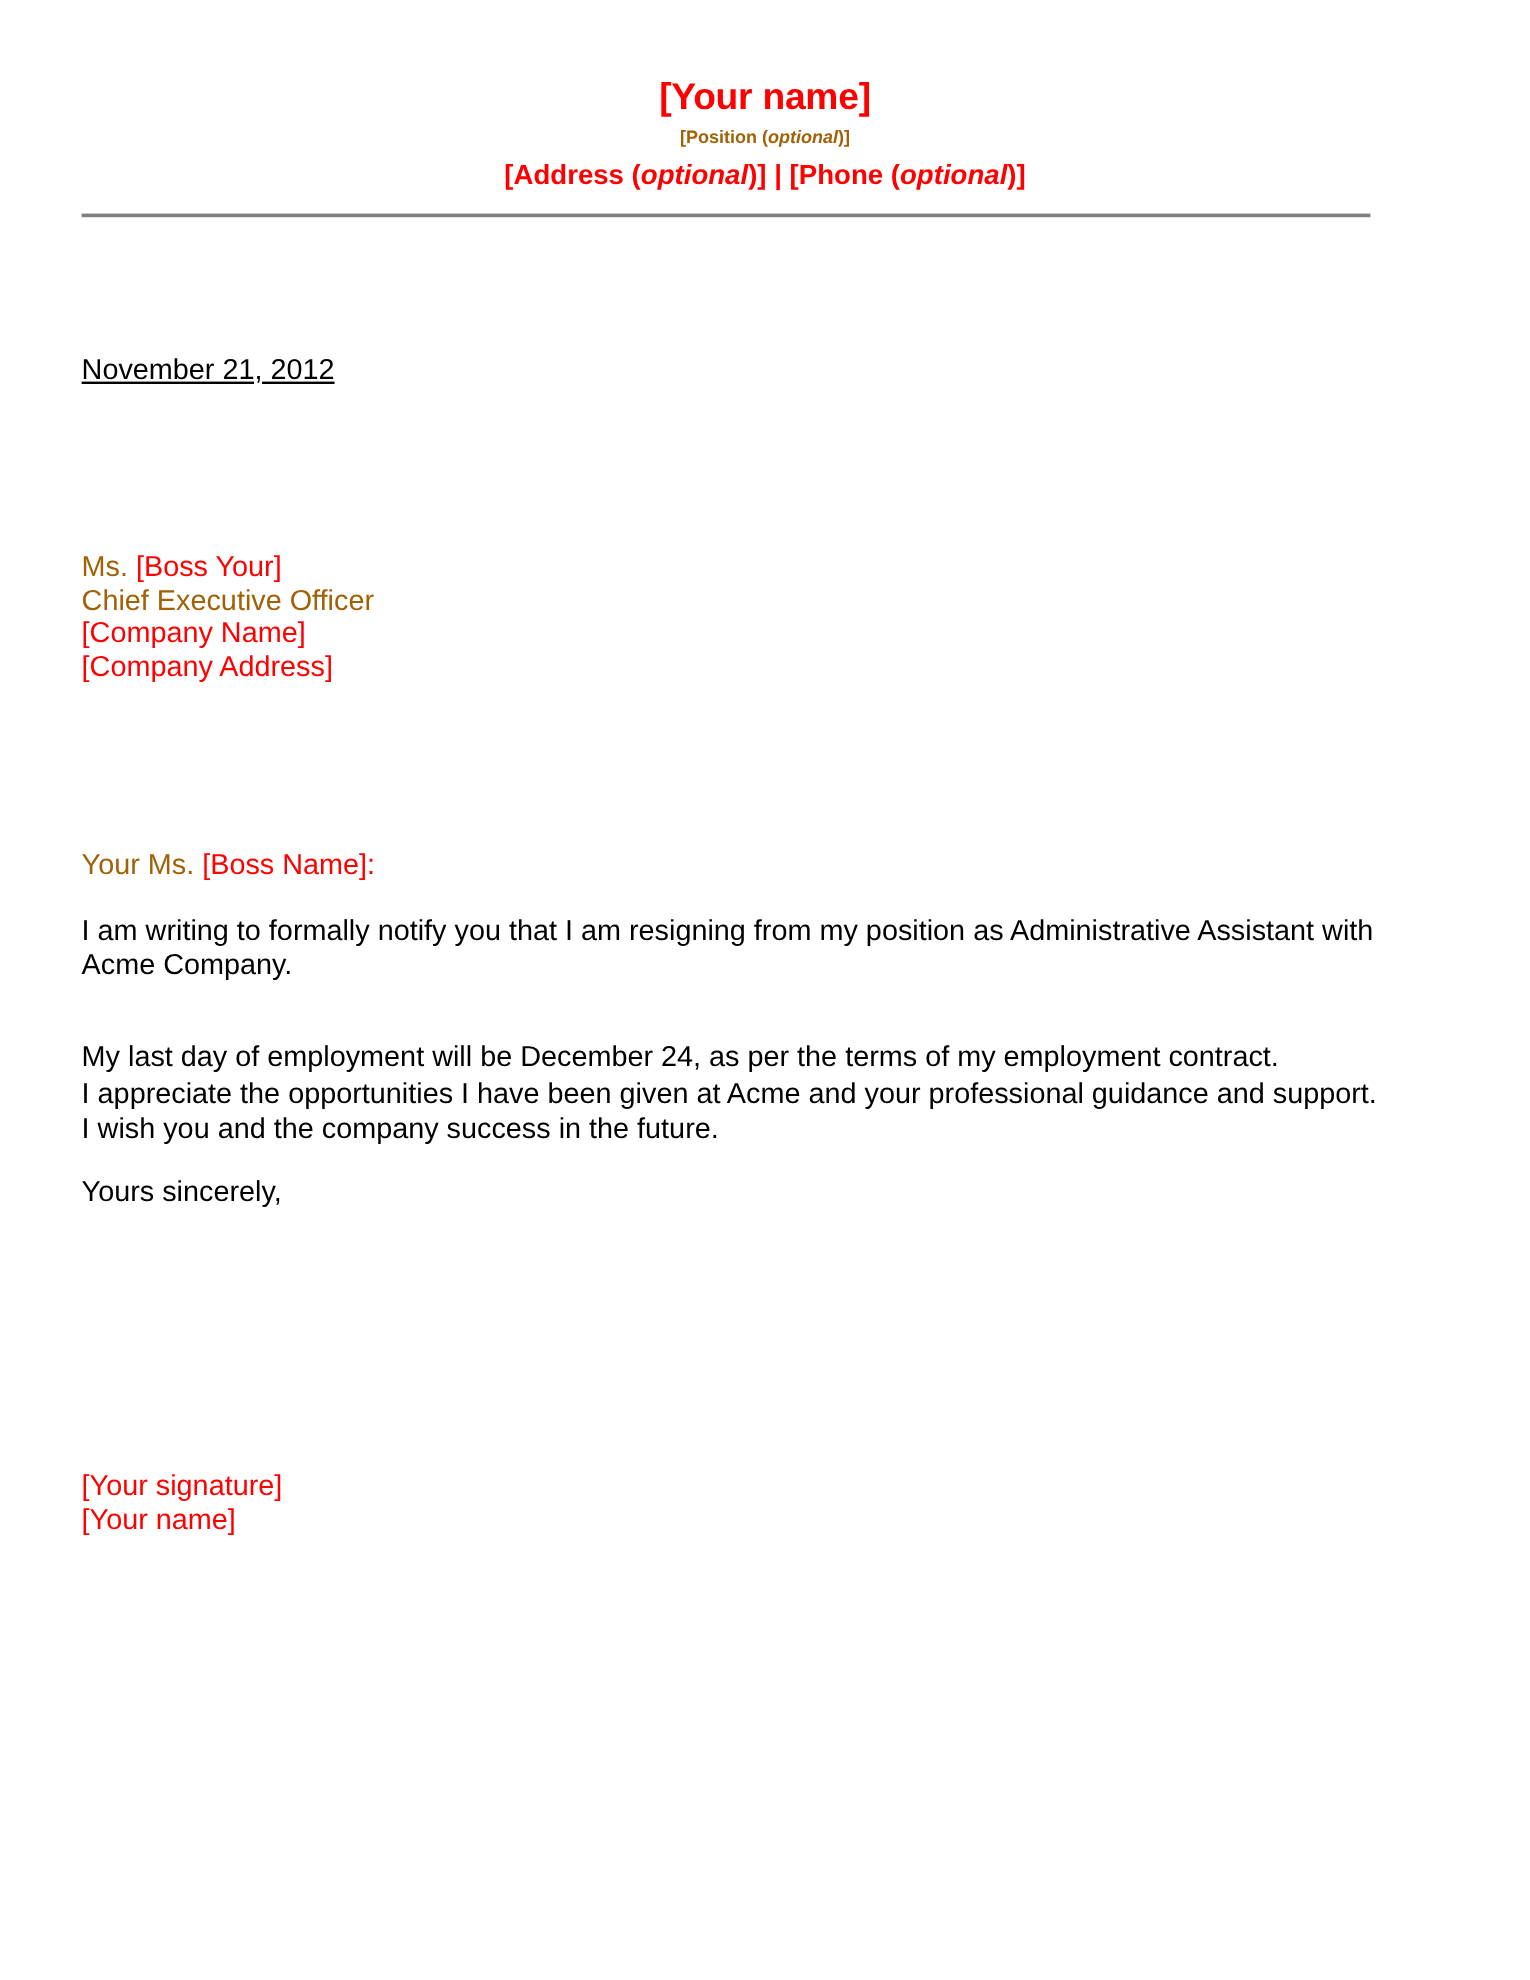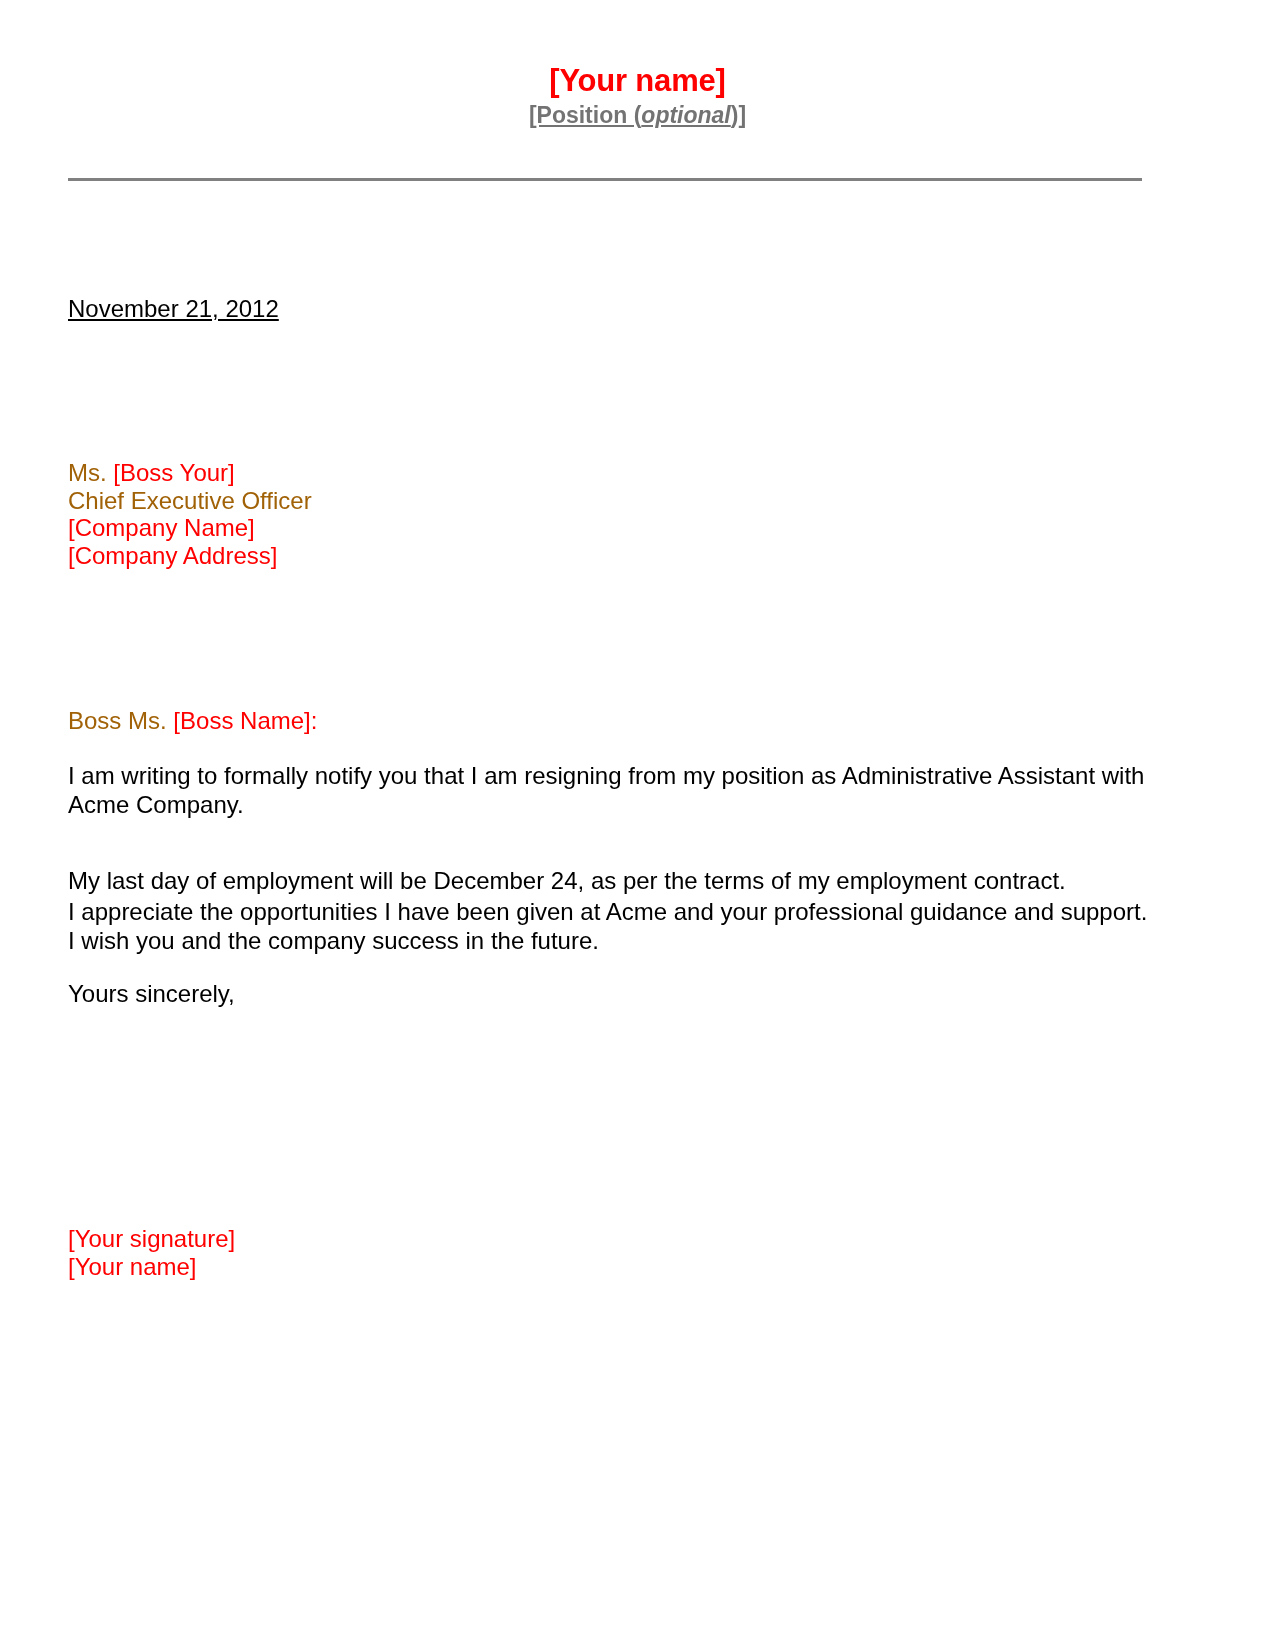--- a/index.html
+++ b/index.html
@@ -30,25 +30,24 @@
     text-align: center;
   }
   .lh-name {
     color: #ff0000;
     font-weight: bold;
     font-size: 31px;
     line-height: 38px;
     letter-spacing: -0.2px;
   }
   .lh-position {
-    color: #737373;
+    color: #a16207;
     font-weight: bold;
-    font-size: 23px;
+    font-size: 15px;
     line-height: 30px;
-    text-decoration: underline;
   }
   .lh-contact {
     color: #ff0000;
     font-weight: bold;
     font-size: 23px;
     line-height: 30px;
   }
   .lh-position em,
   .lh-contact em {
     font-style: italic;
@@ -125,36 +124,37 @@
   .black { color: #a16207; }
 </style>
 </head>
 <body>
 
 <div class="page">
 
   <div class="letterhead">
     <div class="lh-name">[Your name]</div>
     <div class="lh-position"><span>[Position (</span><em>optional</em><span>)]</span></div>
+    <div class="lh-contact"><span>[Address (</span><em>optional</em><span>)]</span><span class="sep"> | </span><span>[Phone (</span><em>optional</em><span>)]</span></div>
   </div>
 
   <div class="rule"></div>
 
   <div class="content">
 
     <div class="date">November 21, 2012</div>
 
     <div class="recipient">
       <div class="line"><span class="black">Ms. </span><span class="red">[Boss Your]</span></div>
       <div class="line black">Chief Executive Officer</div>
       <div class="line red">[Company Name]</div>
       <div class="line red">[Company Address]</div>
     </div>
 
-    <div class="salutation"><span class="black">Boss Ms. </span><span class="red">[Boss Name]:</span></div>
+    <div class="salutation"><span class="black">Your Ms. </span><span class="red">[Boss Name]:</span></div>
 
     <div class="para para-1">I am writing to formally notify you that I am resigning from my position as Administrative Assistant with Acme Company.</div>
     <div class="para para-2">My last day of employment will be December 24, as per the terms of my employment contract.</div>
     <div class="para para-3">I appreciate the opportunities I have been given at Acme and your professional guidance and support. I wish you and the company success in the future.</div>
     <div class="para closing">Yours sincerely,</div>
 
     <div class="signature">
       <div class="line red">[Your signature]</div>
       <div class="line red">[Your name]</div>
     </div>

